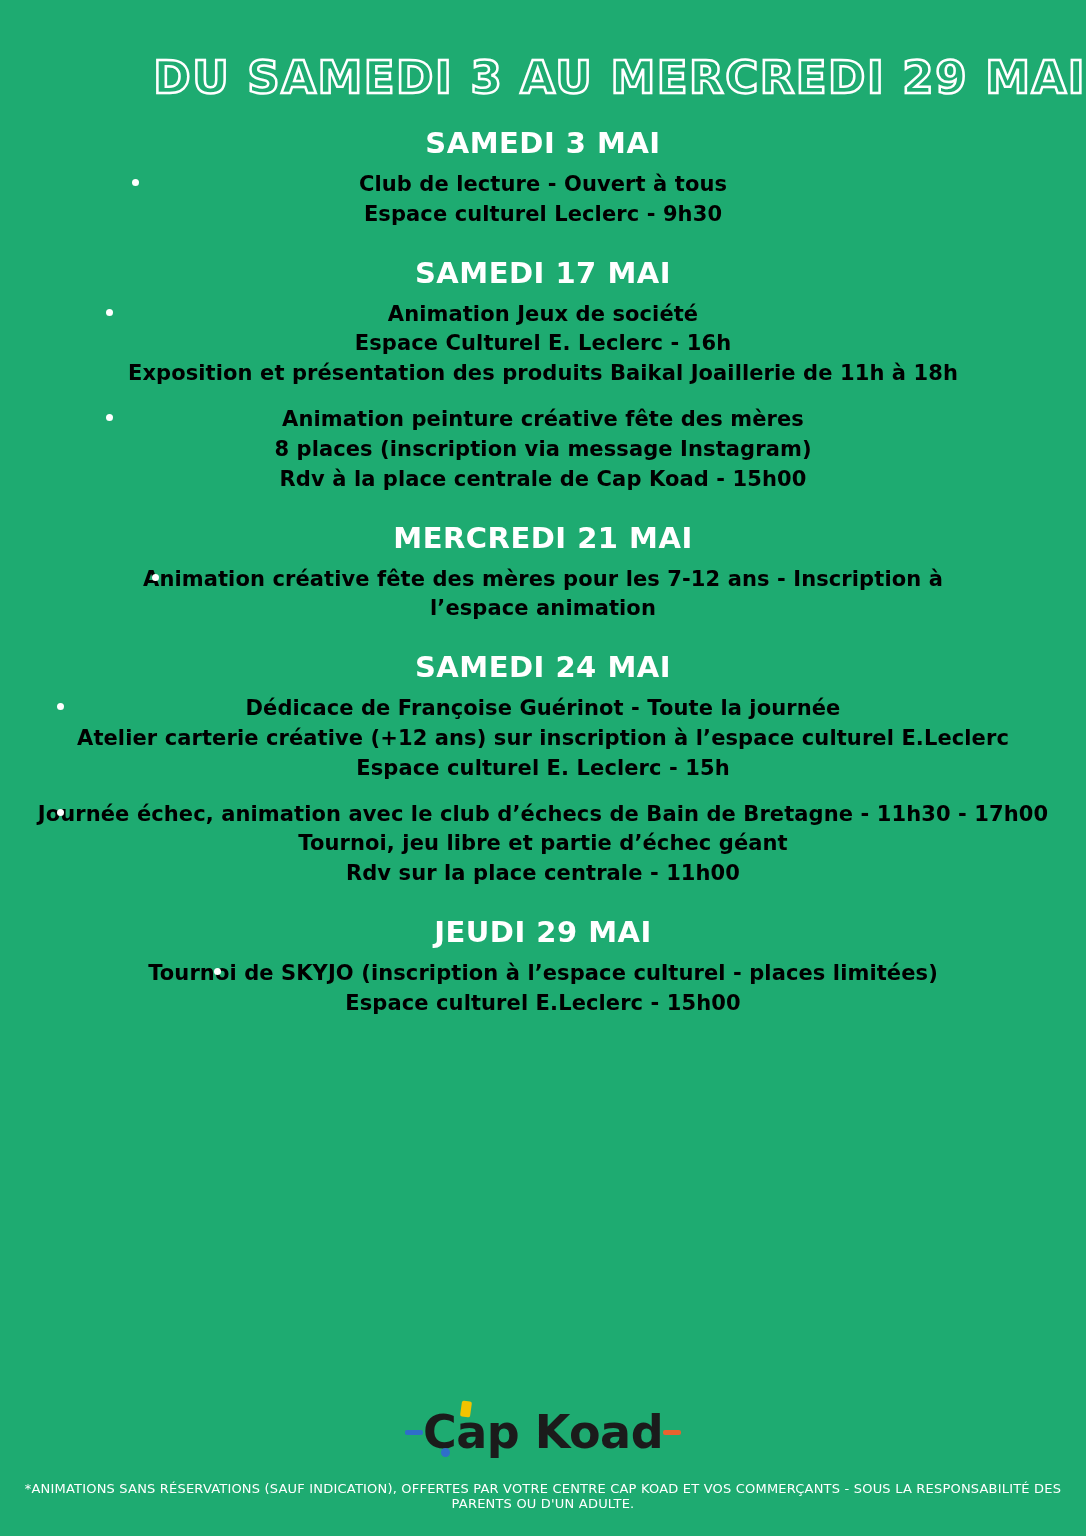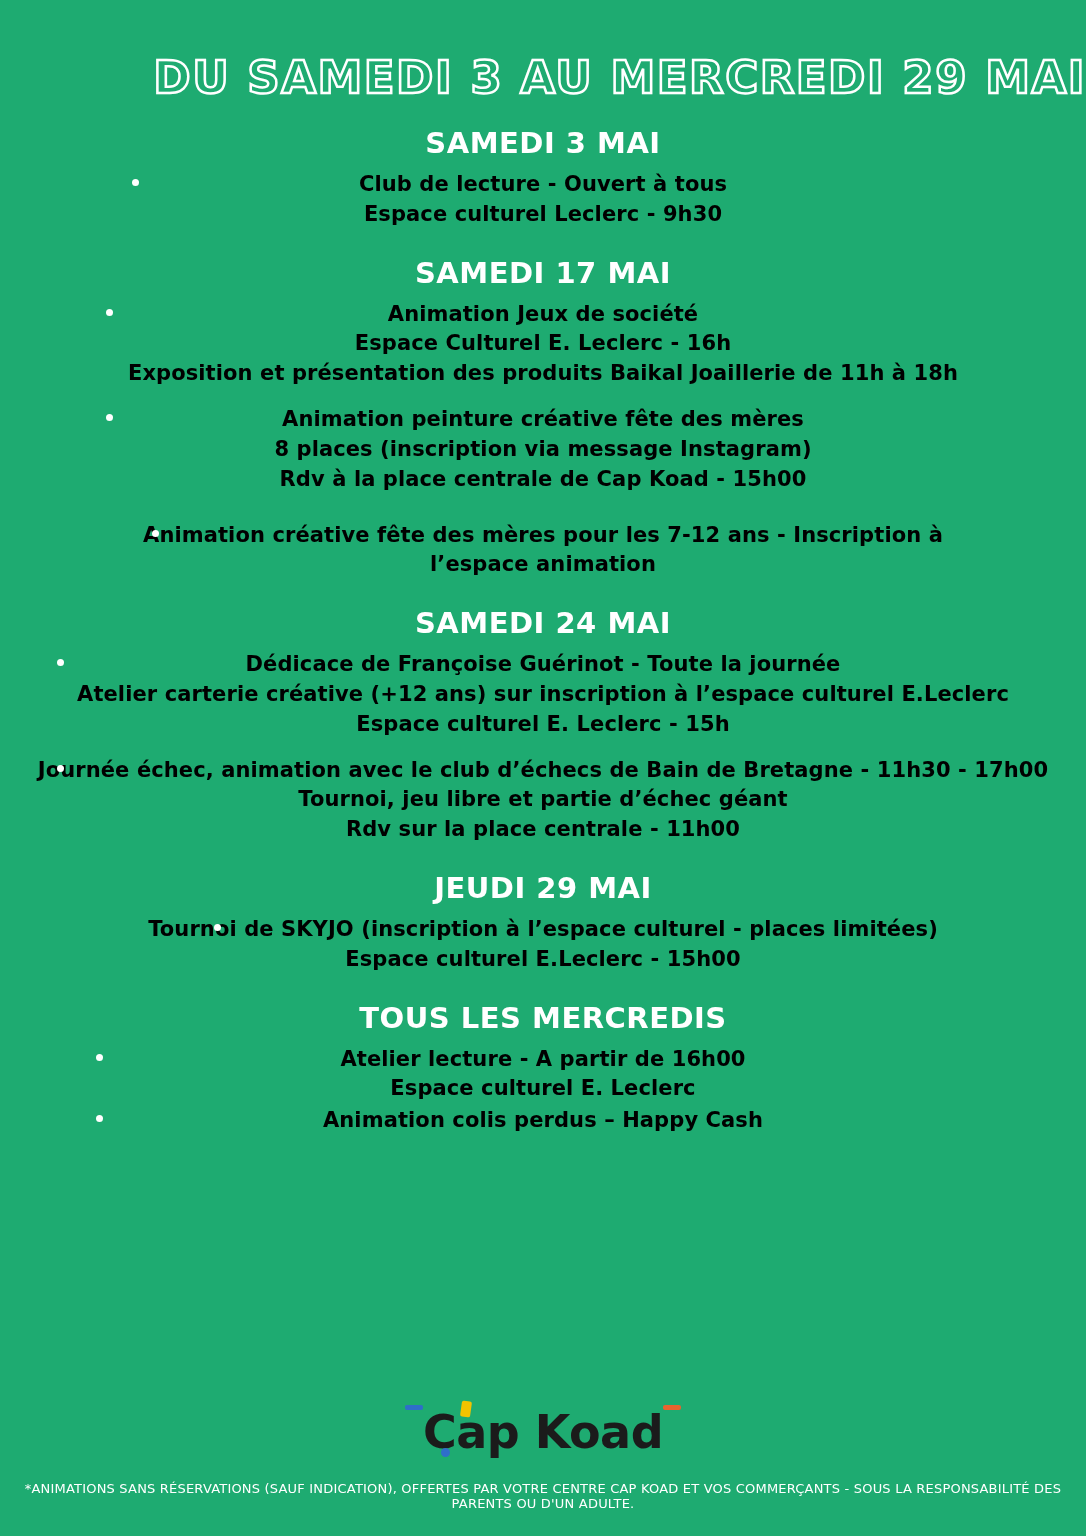--- a/index.html
+++ b/index.html
@@ -81,20 +81,21 @@
     display: flex;
     justify-content: center;
     align-items: center;
     margin-top: 8px;
     margin-bottom: 10px;
     height: 78px;
   }
   .logo {
     position: relative;
     display: flex;
+    align-items: center;
     gap: 0;
   }
   .logo-text {
     font-size: 46px;
     font-weight: 800;
     color: #1b1b1b;
     letter-spacing: -0.5px;
     font-family: "DejaVu Sans", sans-serif;
     position: relative;
   }
@@ -170,20 +171,21 @@
         <span class="bullet" style="left:104px"></span>
         <div class="lines">
           <div class="line">Animation peinture créative fête des mères</div>
           <div class="line">8 places (inscription via message Instagram)</div>
           <div class="line">Rdv à la place centrale de Cap Koad - 15h00</div>
         </div>
       </div>
     </div>
 
     <div class="section">
+      <div class="section-title">MERCREDI 21 MAI</div>
       <div class="entry">
         <span class="bullet" style="left:150px"></span>
         <div class="lines">
           <div class="line">Animation créative fête des mères pour les 7-12 ans - Inscription à</div>
           <div class="line">l’espace animation</div>
         </div>
       </div>
     </div>
 
     <div class="section">
@@ -210,36 +212,20 @@
       <div class="section-title">JEUDI 29 MAI</div>
       <div class="entry">
         <span class="bullet" style="left:212px"></span>
         <div class="lines">
           <div class="line">Tournoi de SKYJO (inscription à l’espace culturel - places limitées)</div>
           <div class="line">Espace culturel E.Leclerc - 15h00</div>
         </div>
       </div>
     </div>
 
-    <div class="section">
-      <div class="section-title">TOUS LES MERCREDIS</div>
-      <div class="entry" style="margin-bottom:2px">
-        <span class="bullet" style="left:94px"></span>
-        <div class="lines">
-          <div class="line">Atelier lecture - A partir de 16h00</div>
-          <div class="line">Espace culturel E. Leclerc</div>
-        </div>
-      </div>
-      <div class="entry">
-        <span class="bullet" style="left:94px"></span>
-        <div class="lines">
-          <div class="line">Animation colis perdus – Happy Cash</div>
-        </div>
-      </div>
-    </div>
 
   </div>
 
   <div class="logo-wrap">
     <div class="logo">
       <span class="dash-left"></span>
       <span class="logo-text">Cap Koad</span>
       <span class="accent-yellow"></span>
       <span class="accent-blue"></span>
       <span class="dash-right"></span>

